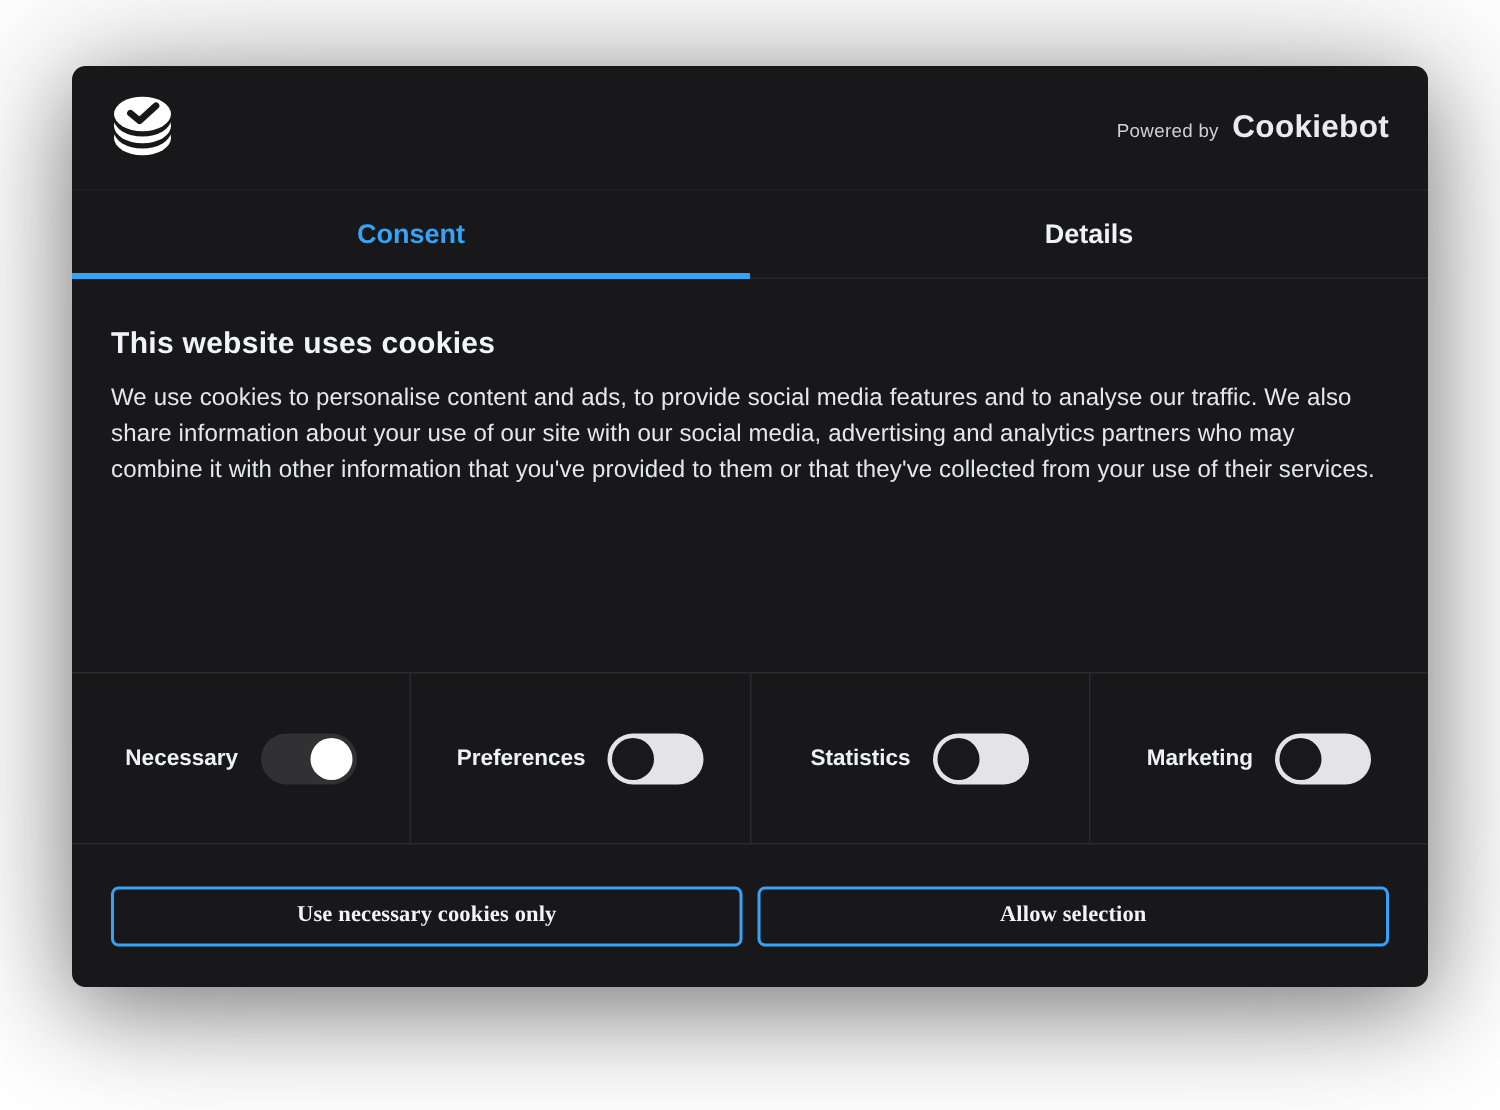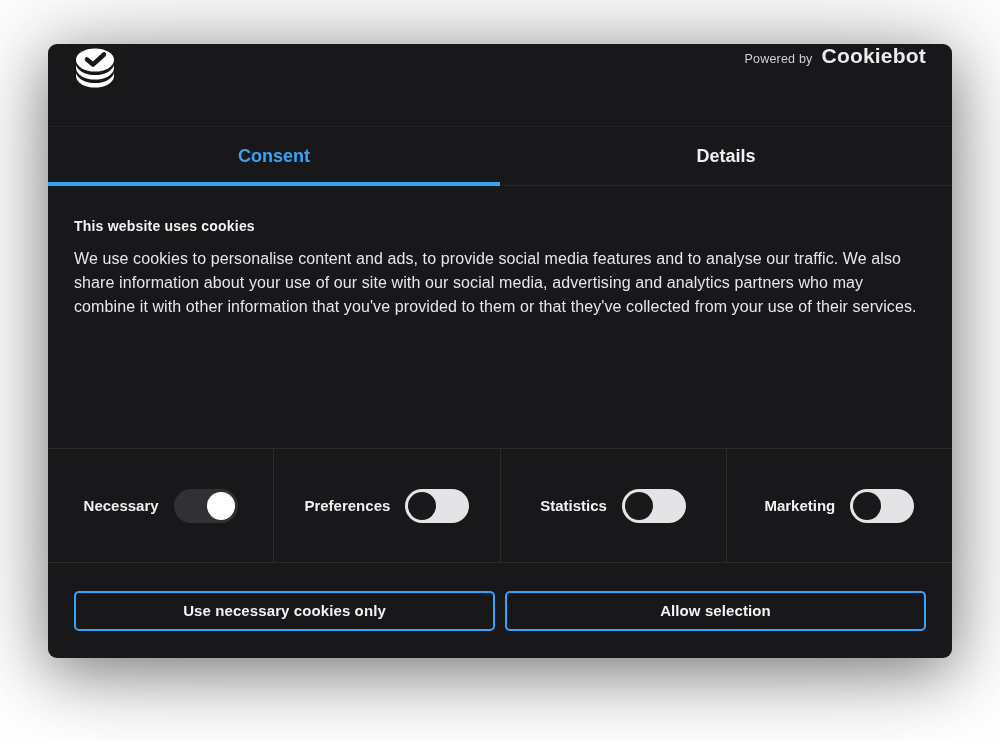--- a/index.html
+++ b/index.html
@@ -15,21 +15,21 @@
     width:904px; height:614px;
     background:#18181a;
     border-radius:9px;
     display:flex; flex-direction:column;
     box-shadow:0 14px 60px rgba(0,0,0,.45), 0 0 140px rgba(0,0,0,.18);
     overflow:hidden;
   }
   
   .hdr {
     height:83px; flex:0 0 83px;
-    display:flex; align-items:flex-start; justify-content:space-between;
+    display:flex; align-items:center; justify-content:space-between;
     padding:0 26px;
     border-bottom:1px solid rgba(255,255,255,.05);
     gap:35px;
   }
   .brand-right { display:flex; align-items:baseline; gap:9px; }
   .powered-by { color:#cfd0d3; font-size:12.5px; letter-spacing:.2px; }
   .brand-name { color:#ebebee; font-size:21px; font-weight:bold; letter-spacing:.2px; }
   
   .tabs {
     height:59px; flex:0 0 59px;
@@ -44,21 +44,21 @@
   }
   .tab .underline {
     display:none;
     position:absolute; left:0; right:0; bottom:-1px; height:4px;
     background:#36a3f6;
   }
   .tab.active { color:#36a3f6; }
   .tab.active .underline { display:block; }
   
   .content { flex:1; padding:26px 26px 0 26px; }
-  .content h3 { color:#f2f3f5; font-size:14px; margin:6px 0 0 0; letter-spacing:.2px; }
+  .content h3 { color:#f2f3f5; font-size:20px; margin:6px 0 0 0; letter-spacing:.2px; }
   .content p {
     margin-top:13px;
     color:#e6e7e9; font-size:16px; line-height:24px; letter-spacing:.1px;
   }
   
   .cats {
     height:115px; flex:0 0 115px;
     display:flex;
     border-top:1px solid rgba(255,255,255,.08);
     border-bottom:1px solid rgba(255,255,255,.08);
@@ -83,21 +83,21 @@
   .switch.off .knob { left:3px; background:#19191b; }
   
   .footer {
     height:95px; flex:0 0 95px;
     display:flex; align-items:center; gap:10px;
     padding:0 26px;
   }
   .btn {
     flex:1; height:40px;
     display:flex; align-items:center; justify-content:center;
-    font-family:Liberation Sans, sans-serif;
+    font-family:Liberation Serif, serif;
     font-size:15px; font-weight:bold;
     border-radius:5px; cursor:pointer;
     letter-spacing:.1px;
   }
   .btn.outline { background:transparent; border:2px solid #36a3f6; color:#f2f3f5; }
   .btn.primary { background:#36a3f6; border:2px solid #36a3f6; color:#141417; }
 </style>
 </head>
 <body>
 

